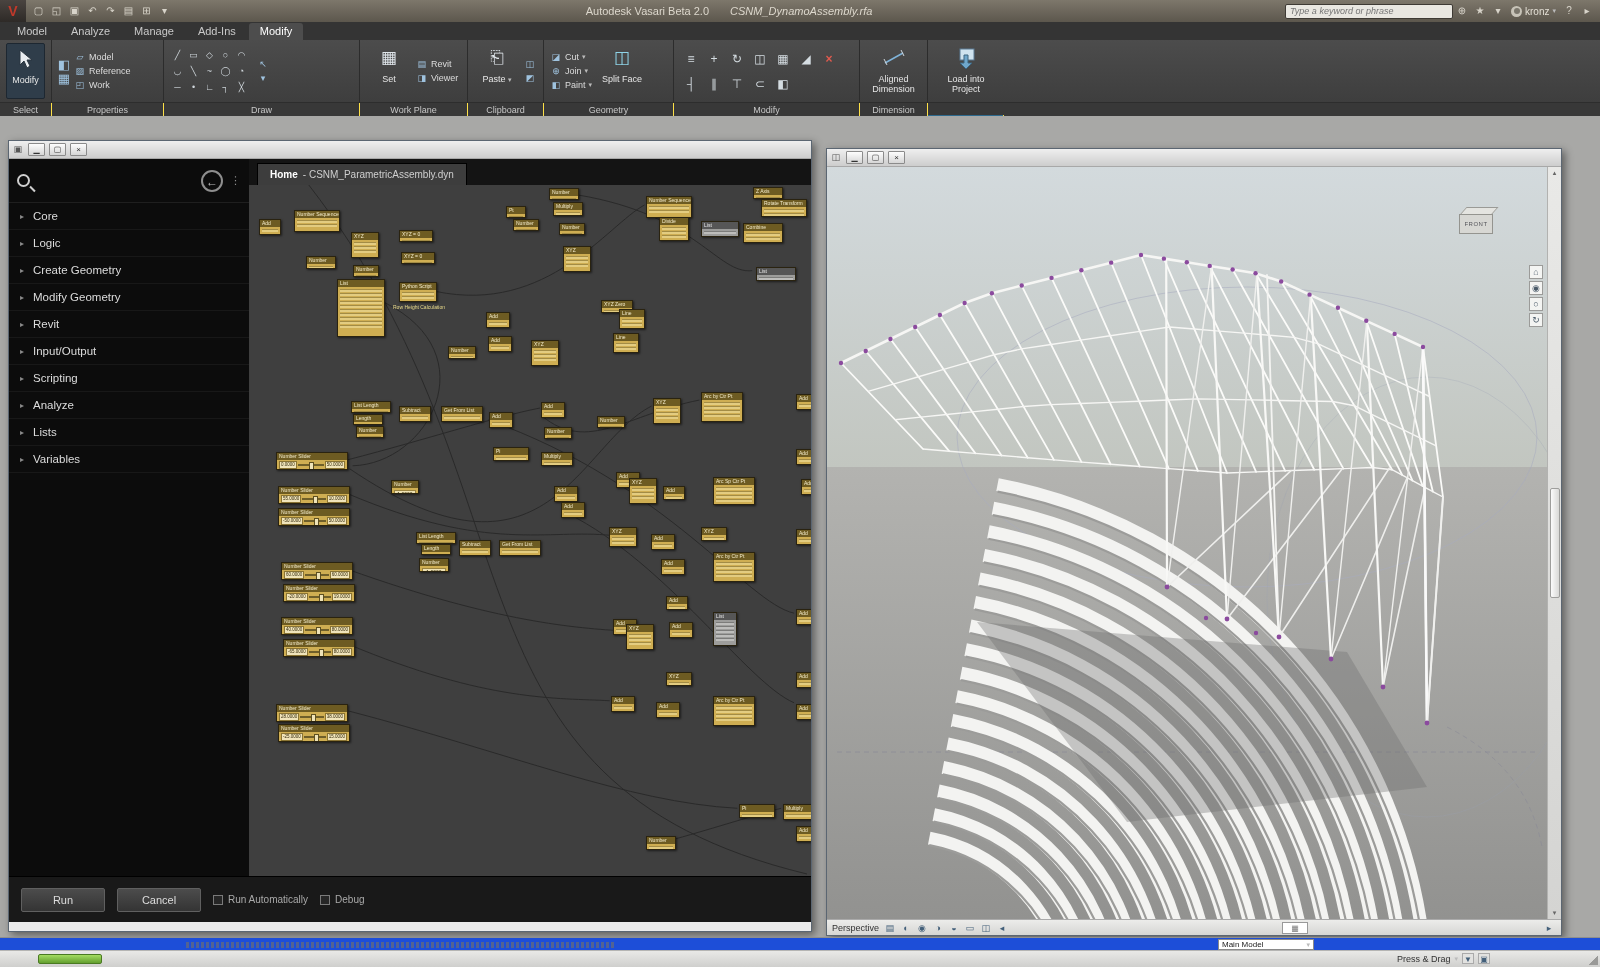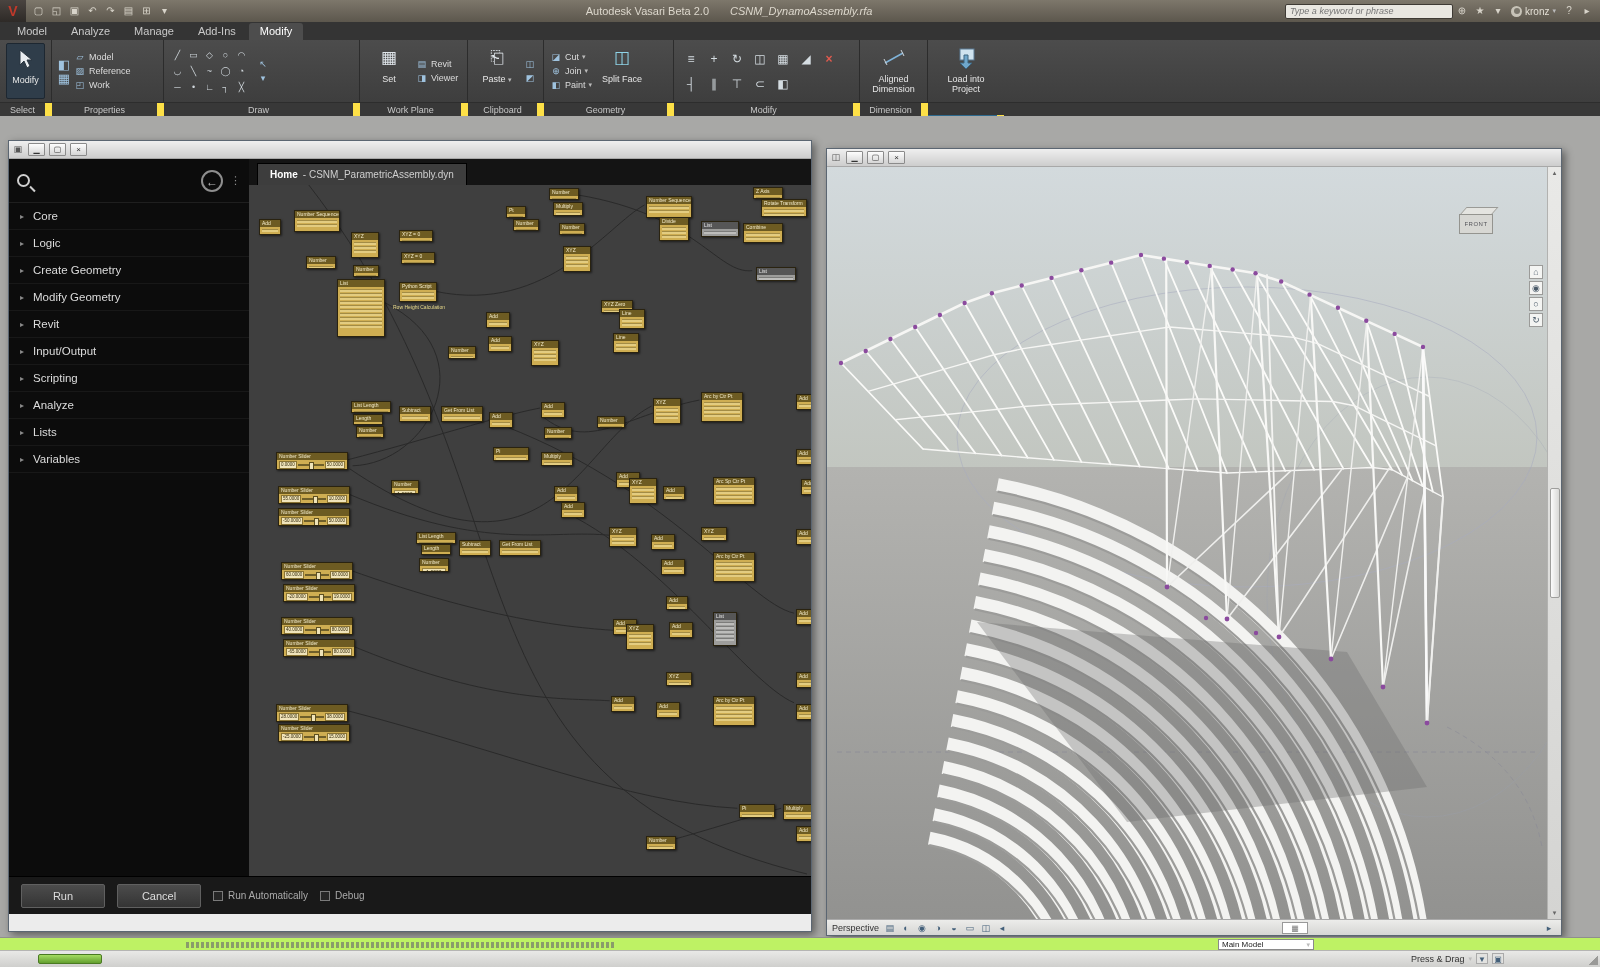--- a/index.html
+++ b/index.html
@@ -20,21 +20,21 @@
   .avatar{width:11px;height:11px;border-radius:50%;background:#c7c3b8;position:relative;}
   .avatar:after{content:"";position:absolute;left:2.5px;top:2px;width:6px;height:6px;border-radius:50%;background:#7a766c;}
 
   
   .ribbon-tabs{height:18px;background:#343434;display:flex;align-items:flex-end;padding-left:6px;gap:2px;}
   .rtab{padding:2px 11px 3px;font-size:11px;color:#c9c9c9;border-radius:3px 3px 0 0;cursor:default;}
   .rtab.active{background:#4d4d4d;color:#fff;}
   .ribbon{height:62px;background:linear-gradient(#4c4c4c,#3e3e3e);display:flex;}
   .rlabels{height:14px;background:#383838;border-top:1px solid #2d2d2d;display:flex;}
   .rgroup{display:flex;align-items:center;padding:3px 6px;gap:4px;border-right:1px solid #2c2c2c;height:62px;}
-  .rglabel{font-size:9px;color:#c7c7c7;text-align:center;line-height:14px;height:14px;border-right:7px solid #fde047;white-space:nowrap;padding:0 4px;}
+  .rglabel{font-size:9px;color:#c7c7c7;text-align:center;line-height:14px;height:14px;border-right:1px solid #fde047;white-space:nowrap;padding:0 4px;}
   .rglabel.hl{background:#2e6a8e;color:#fff;}
   .bigbtn{width:46px;height:56px;display:flex;flex-direction:column;align-items:center;justify-content:flex-start;color:#e6e6e6;font-size:9px;text-align:center;line-height:10px;border-radius:2px;cursor:default;}
   .bigbtn .bicon{width:26px;height:26px;margin:2px 0 3px;display:flex;align-items:center;justify-content:center;font-size:17px;color:#dfe5ea;}
   .bigbtn.pressed{background:#2f3d4a;border:1px solid #1d2731;}
   .smallrow{display:flex;align-items:center;gap:3px;color:#dcdcdc;font-size:9px;line-height:12px;white-space:nowrap;}
   .sicon{width:12px;height:12px;display:inline-flex;align-items:center;justify-content:center;font-size:9px;color:#9fc3df;}
   .vstack{display:flex;flex-direction:column;gap:2px;}
   .drawgrid{display:grid;grid-template-columns:repeat(5,15px);grid-auto-rows:15px;gap:1px;}
   .dtool{display:flex;align-items:center;justify-content:center;font-size:9px;color:#cfd6db;border:1px solid transparent;}
   .modicons{display:grid;grid-template-columns:repeat(7,22px);grid-auto-rows:24px;gap:1px;align-items:center;justify-items:center;}
@@ -75,47 +75,47 @@
   .prow{height:3px;margin:1px 1px 0;background:#e3cc80;border-top:1px solid #a38c45;}
   .dnode.gray{background:#9d9d9b;}
   .dnode.gray .hd{background:#565656;color:#e8e8e8;}
   .dnode.gray .prow{background:#bdbdbb;border-top-color:#7c7c7a;}
   .dnode .val{font-size:5px;line-height:6px;color:#2c2408;text-align:center;background:#efe2b4;border:1px solid #9b8440;margin:1px;}
   .dnode.slider .bd{display:flex;align-items:center;gap:1px;padding:1px 2px;}
   .sv{background:#f0e4ba;border:1px solid #8a7433;font-size:4.5px;line-height:6px;padding:0 1px;color:#33290c;white-space:nowrap;}
   .strack{flex:1;height:2px;background:#6f5f2a;position:relative;min-width:8px;}
   .strack:after{content:"";position:absolute;left:45%;top:-2px;width:3px;height:6px;background:#efe3b8;border:1px solid #5d4f20;}
   .cnote{position:absolute;font-size:5px;color:#e8d98a;white-space:nowrap;}
-  .dyn-runbar{height:38px;background:#191919;border-top:1px solid #000;display:flex;align-items:center;gap:12px;padding:0 12px;}
+  .dyn-runbar{height:46px;background:#191919;border-top:1px solid #000;display:flex;align-items:center;gap:12px;padding:0 12px;}
   .runbtn{width:84px;height:24px;background:linear-gradient(#4c4c4c,#343434);border:1px solid #606060;color:#ddd;font-size:11px;text-align:center;line-height:22px;border-radius:2px;}
   .cbwrap{display:flex;align-items:center;gap:5px;color:#a9a9a9;font-size:10px;}
   .cb{width:10px;height:10px;border:1px solid #7a7a7a;background:#262626;}
 
   
   .v3d-body{position:relative;display:flex;height:752px;}
   .viewport{position:relative;flex:1;overflow:hidden;background:#c7cdd0;}
   .viewport svg{display:block;width:100%;height:100%;}
   .vscroll{width:14px;background:linear-gradient(#e9e9e7,#d4d4d2);border-left:1px solid #b2b2b0;display:flex;flex-direction:column;justify-content:space-between;align-items:center;font-size:7px;color:#666;padding:2px 0;}
   .vthumb{width:10px;height:110px;background:linear-gradient(90deg,#fbfbfb,#d9d9d7);border:1px solid #9e9e9c;border-radius:2px;}
   .viewbar{height:16px;background:linear-gradient(#ececea,#d6d6d4);border-top:1px solid #aaa;display:flex;align-items:center;gap:4px;padding:0 5px;font-size:9px;color:#333;position:relative;}
   .vbico{width:14px;height:13px;display:inline-flex;align-items:center;justify-content:center;font-size:9px;color:#44607a;}
   .hscroll{position:absolute;left:455px;top:2px;width:26px;height:12px;background:#fff;border:1px solid #999;text-align:center;font-size:8px;line-height:11px;color:#777;}
   .cube{position:absolute;right:52px;top:40px;width:36px;height:28px;}
   .cube .ctop{position:absolute;left:4px;top:0;width:32px;height:8px;background:#e4e4e0;border:1px solid #9a9a96;transform:skewX(-42deg);}
   .cube .cfront{position:absolute;left:0;top:7px;width:34px;height:20px;background:#d7d7d3;border:1px solid #94948f;font-size:6px;color:#55555a;display:flex;align-items:center;justify-content:center;letter-spacing:.5px;}
   .minibar{position:absolute;right:4px;top:98px;display:flex;flex-direction:column;gap:2px;}
   .mini{width:14px;height:14px;background:rgba(250,250,248,.85);border:1px solid #9b9b99;font-size:9px;line-height:13px;text-align:center;color:#4a5a68;}
 
   
-  .foot1{position:absolute;left:0;top:937px;width:1600px;height:13px;background:#bef264;border-top:1px solid #8f8f8d;}
+  .foot1{position:absolute;left:0;top:937px;width:1600px;height:13px;background:#1d4ed8;border-top:1px solid #8f8f8d;}
   .pathsmudge{position:absolute;left:186px;top:4px;width:430px;height:6px;background:repeating-linear-gradient(90deg,#6e6e6e 0 3px,transparent 3px 5px);opacity:.65;}
   .mainmodel{position:absolute;left:1218px;top:1px;width:96px;height:11px;background:#fff;border:1px solid #8a8a8a;font-size:8px;line-height:9px;padding:0 3px;color:#222;display:flex;justify-content:space-between;align-items:center;}
   .foot2{position:absolute;left:0;top:950px;width:1600px;height:17px;background:linear-gradient(#e9e9e7,#cfcfcd);border-top:1px solid #b5b5b3;}
   .greenitem{position:absolute;left:38px;top:3px;width:64px;height:10px;background:linear-gradient(#a5dd62,#639f2f);border:1px solid #4a7a22;border-radius:2px;}
-  .pressdrag{position:absolute;right:96px;top:2px;font-size:9px;color:#333;display:flex;align-items:center;gap:4px;}
+  .pressdrag{position:absolute;right:110px;top:2px;font-size:9px;color:#333;display:flex;align-items:center;gap:4px;}
   .pdico{width:12px;height:11px;font-size:8px;line-height:11px;text-align:center;color:#44607a;background:#e2e2e0;border:1px solid #aaa;}
   .grip{position:absolute;right:2px;top:4px;width:10px;height:10px;background:
     linear-gradient(135deg,transparent 50%,#9a9a98 50%);}
 </style>
 </head>
 <body>
 
 <div class="screen">
 
   <div class="titlebar">

